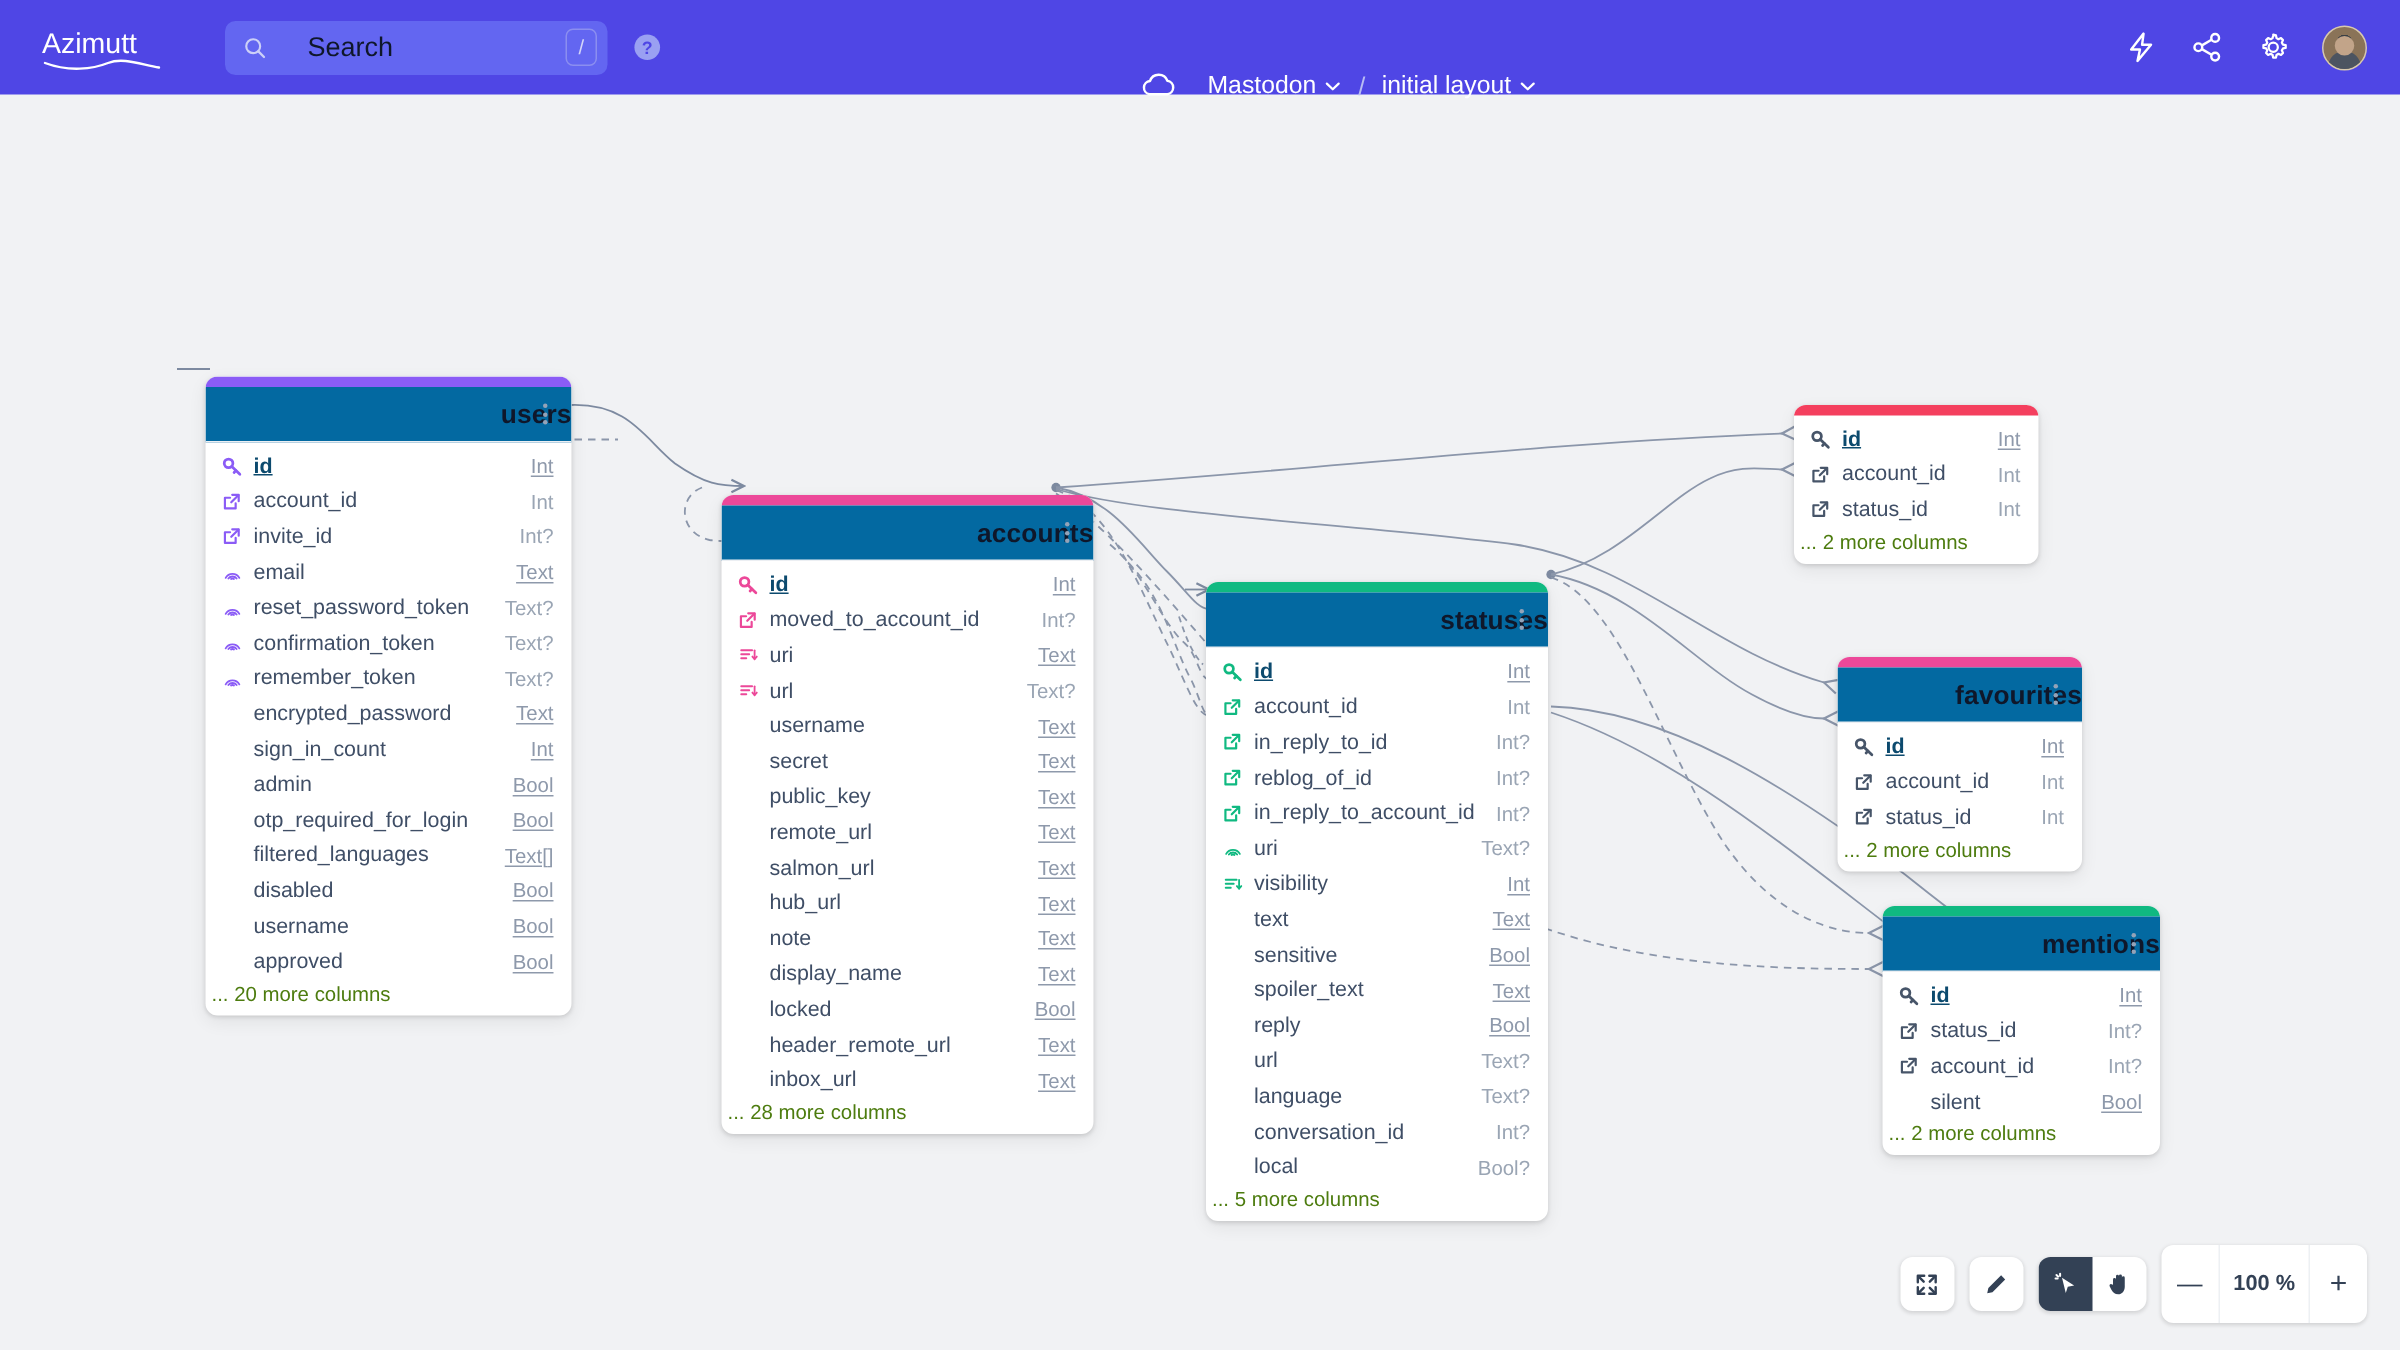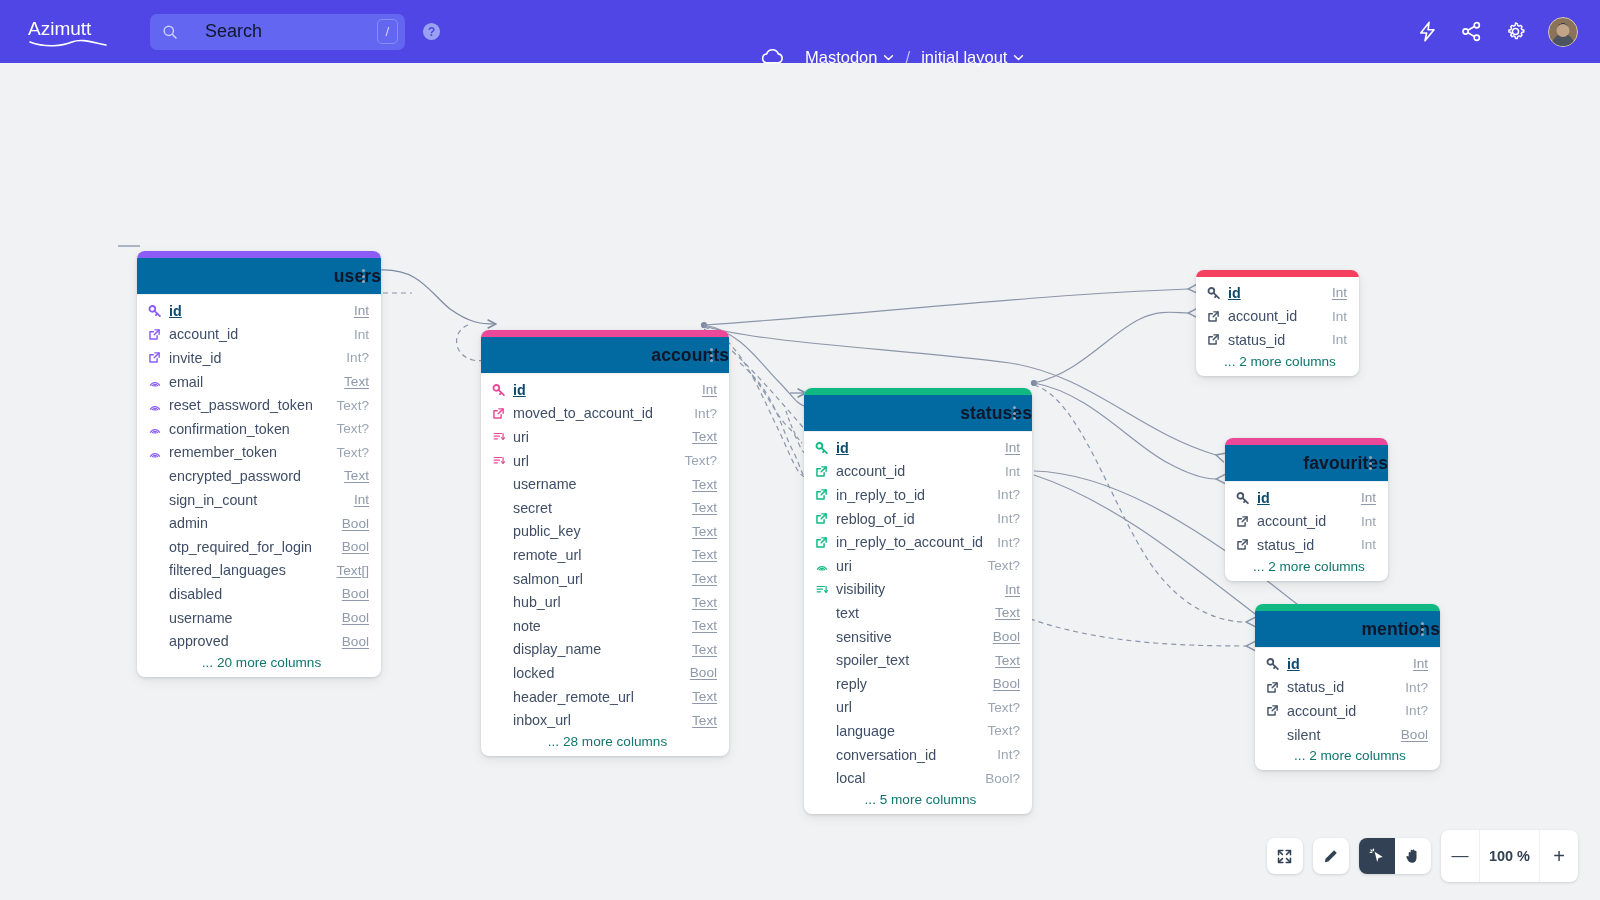--- a/index.html
+++ b/index.html
@@ -120,23 +120,22 @@
   }
   .col .ci { flex: 0 0 16px; width: 16px; height: 14px; margin-right: 5px; display:flex; align-items:center; }
   .col .cname { color: #3f4e66; white-space: nowrap; }
   .col.pk .cname { font-weight: 700; color:#0c4a6e;text-decoration:underline; }
   .col .ctype {
     margin-left: auto; padding-left: 10px;
     color: #9aa5b4; font-size: 13.6px; white-space: nowrap;
   }
   .col .ctype.lnk { color: #8e99ab; text-decoration: underline; text-underline-offset: 2px; }
   .more {
-    padding: 2px 12px 0 17px;
-    font-size: 13.6px; color: #0f766e;
-    text-align: center;
+    padding: 2px 12px 0 4px;
+    font-size: 13.6px; color: #4d7c0f;
   }
 </style>
 </head>
 <body>
 
 <div id="app">
 
   <div class="navbar">
 
     <div class="brand">

